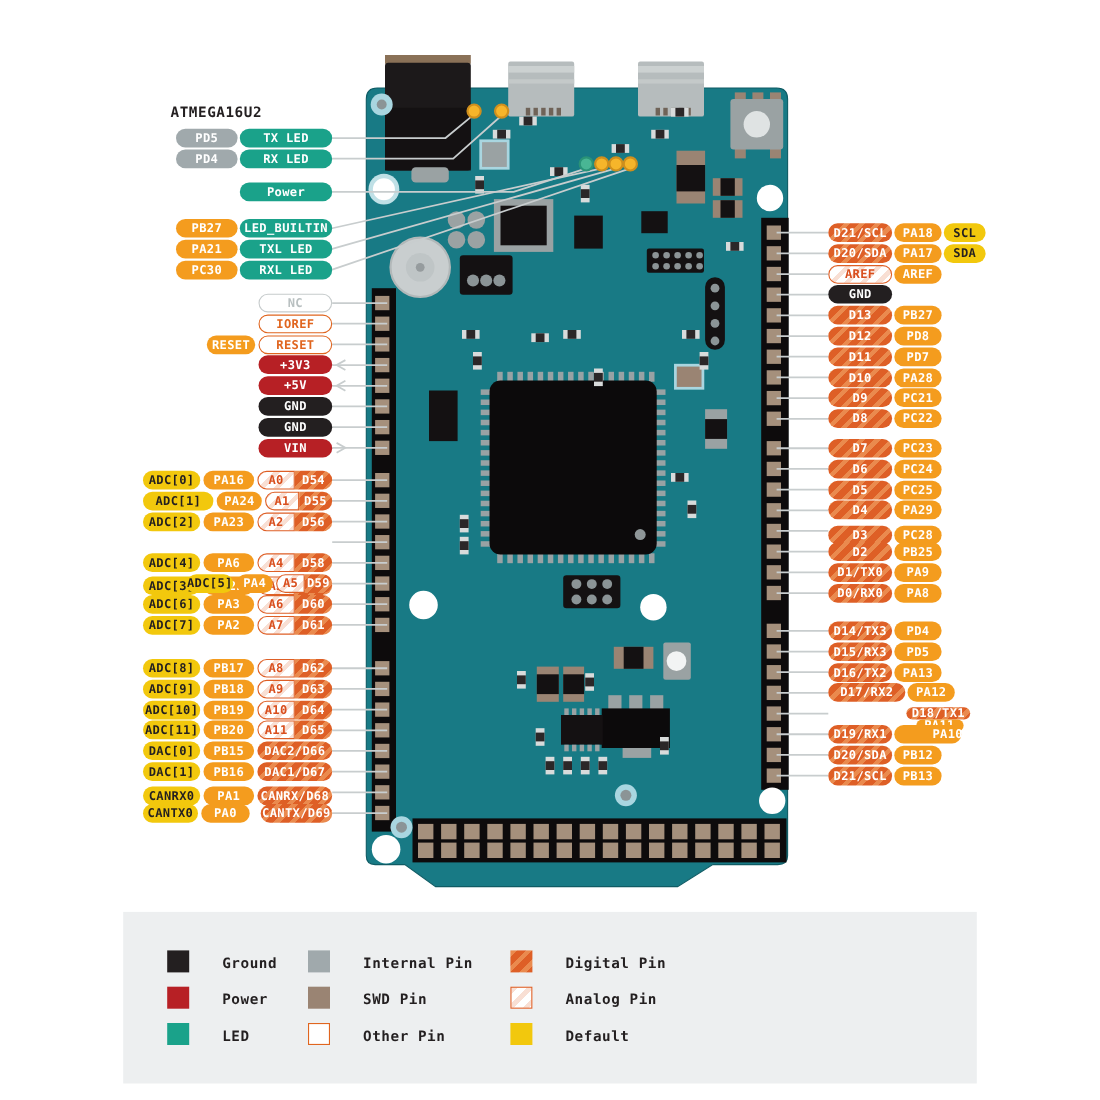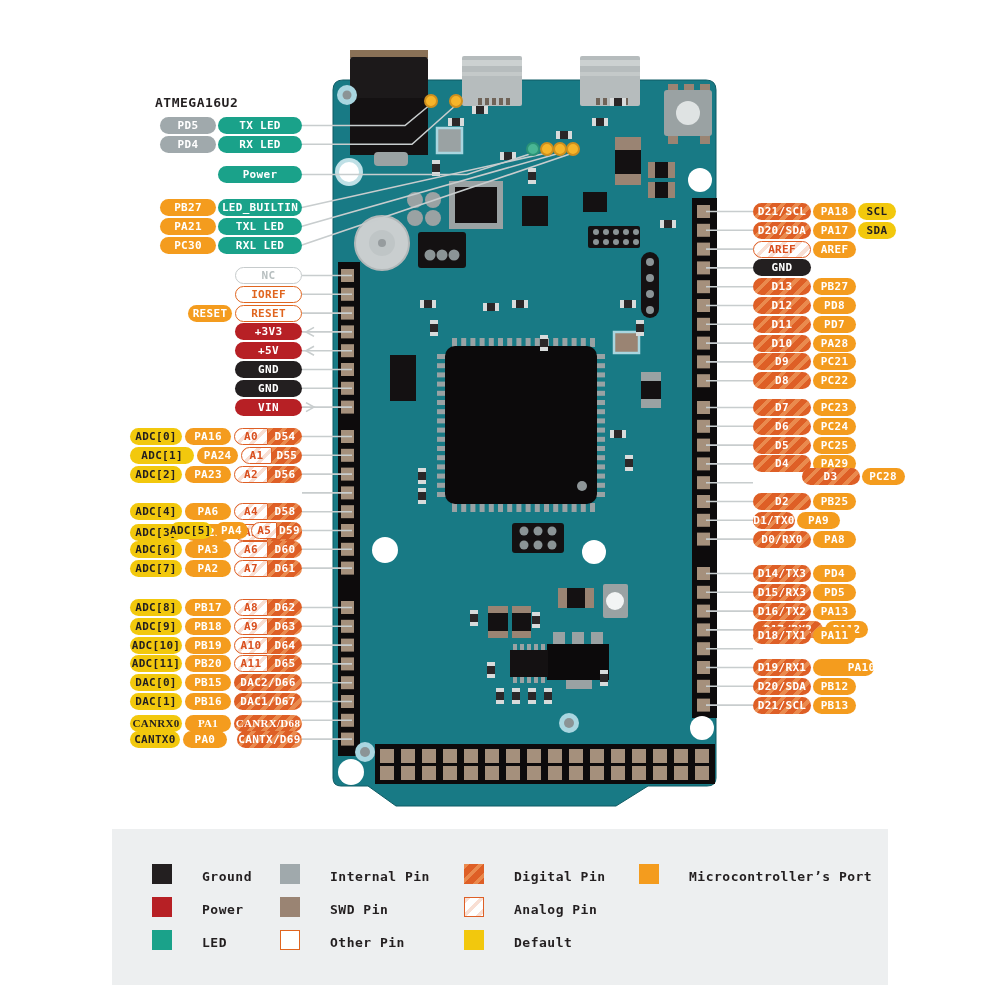--- a/index.html
+++ b/index.html
@@ -646,21 +646,21 @@
       <div class="pin-row row-L" style="top: 75.2px;">
         <span class="pill k-default" style="width: 52px;">DAC[0]</span>
         <span class="pill k-port" style="width: 46px; margin-left: 3px;">PB15</span>
         <span class="pill k-digital" style="width: 68px; margin-left: 3px;">DAC2/D66</span>
       </div>
       <div class="pin-row row-L" style="top: 94px;">
         <span class="pill k-default" style="width: 52px;">DAC[1]</span>
         <span class="pill k-port" style="width: 46px; margin-left: 3px;">PB16</span>
         <span class="pill k-digital" style="width: 68px; margin-left: 3px;">DAC1/D67</span>
       </div>
-      <div class="pin-row row-L" style="top: 116px; font-family: Liberation Serif, serif;">
+      <div class="pin-row row-L" style="top: 116px;">
         <span class="pill k-default" style="width: 52px;">CANRX0</span>
         <span class="pill k-port" style="width: 46px; margin-left: 3px;">PA1</span>
         <span class="pill k-digital" style="width: 68px; margin-left: 3px;">CANRX/D68</span>
       </div>
       <div class="pin-row row-L" style="top: 131.6px;">
         <span class="pill k-default" style="width: 52px;">CANTX0</span>
         <span class="pill k-port" style="width: 46px; margin-left: 3px;">PA0</span>
         <span class="pill k-digital" style="width: 68px; margin-left: 10px;">CANTX/D69</span>
       </div>
     </div>
@@ -717,30 +717,30 @@
         <span class="pill k-port" style="width: 43px; margin-left: 2px;">PC24</span>
       </div>
       <div class="pin-row row-R" style="top: 37.6px;">
         <span class="pill k-digital" style="width: 58px;">D5</span>
         <span class="pill k-port" style="width: 43px; margin-left: 2px;">PC25</span>
       </div>
       <div class="pin-row row-R" style="top: 56.4px;">
         <span class="pill k-digital" style="width: 58px;">D4</span>
         <span class="pill k-port" style="width: 43px; margin-left: 2px;">PA29</span>
       </div>
-      <div class="pin-row row-R" style="top: 69px; justify-content: center;">
+      <div class="pin-row row-R" style="top: 79px;">
         <span class="pill k-digital" style="width: 58px;">D3</span>
         <span class="pill k-port" style="width: 43px; margin-left: 2px;">PC28</span>
       </div>
       <div class="pin-row row-R" style="top: 94px;">
         <span class="pill k-digital" style="width: 58px;">D2</span>
         <span class="pill k-port" style="width: 43px; margin-left: 2px;">PB25</span>
       </div>
       <div class="pin-row row-R" style="top: 112.8px;">
-        <span class="pill k-digital" style="width: 42px;">D1/TX0</span>
+        <span class="pill k-digital" style="width: 58px;">D1/TX0</span>
         <span class="pill k-port" style="width: 43px; margin-left: 2px;">PA9</span>
       </div>
       <div class="pin-row row-R" style="top: 131.6px;">
         <span class="pill k-digital" style="width: 58px;">D0/RX0</span>
         <span class="pill k-port" style="width: 43px; margin-left: 2px;">PA8</span>
       </div>
     </div>
   <div class="group" id="g-r3" style="left: 753px; top: 565px; width: 200px; height: 150.4px;">
       <div class="pin-row row-R" style="top: 0px;">
         <span class="pill k-digital" style="width: 58px;">D14/TX3</span>
@@ -751,21 +751,21 @@
         <span class="pill k-port" style="width: 43px; margin-left: 2px;">PD5</span>
       </div>
       <div class="pin-row row-R" style="top: 37.6px;">
         <span class="pill k-digital" style="width: 58px;">D16/TX2</span>
         <span class="pill k-port" style="width: 43px; margin-left: 2px;">PA13</span>
       </div>
       <div class="pin-row row-R" style="top: 56.4px;">
         <span class="pill k-digital" style="width: 70px;">D17/RX2</span>
         <span class="pill k-port" style="width: 43px; margin-left: 2px;">PA12</span>
       </div>
-      <div class="pin-row row-R" style="top: 62px;">
+      <div class="pin-row row-R" style="top: 78px; flex-direction: column;">
         <span class="pill k-digital" style="width: 58px;">D18/TX1</span>
         <span class="pill k-port" style="width: 43px; margin-left: 2px;">PA11</span>
       </div>
       <div class="pin-row row-R" style="top: 94px;">
         <span class="pill k-digital" style="width: 58px;">D19/RX1</span>
         <span class="pill k-port" style="width: 61px; margin-left: 2px; padding-left: 36px;">PA10</span>
       </div>
       <div class="pin-row row-R" style="top: 112.8px;">
         <span class="pill k-digital" style="width: 58px;">D20/SDA</span>
         <span class="pill k-port" style="width: 43px; margin-left: 2px;">PB12</span>
@@ -806,18 +806,14 @@
         <span class="legend-label">Digital Pin</span>
       </div>
       <div class="legend-item" style="left: 352px; top: 68px;">
         <span class="legend-swatch pill k-analog" style="border-radius: 0px; height: 20px;"></span>
         <span class="legend-label">Analog Pin</span>
       </div>
       <div class="legend-item" style="left: 352px; top: 101px;">
         <span class="legend-swatch pill k-default" style="border-radius: 0px; height: 20px;"></span>
         <span class="legend-label">Default</span>
       </div>
-      <div class="legend-item" style="left: 527px; top: 35px;">
-        <span class="legend-swatch pill k-port" style="border-radius: 0px; height: 20px;"></span>
-        <span class="legend-label">Microcontroller’s Port</span>
-      </div>
     </div>
 </div>
 
 </body></html>

